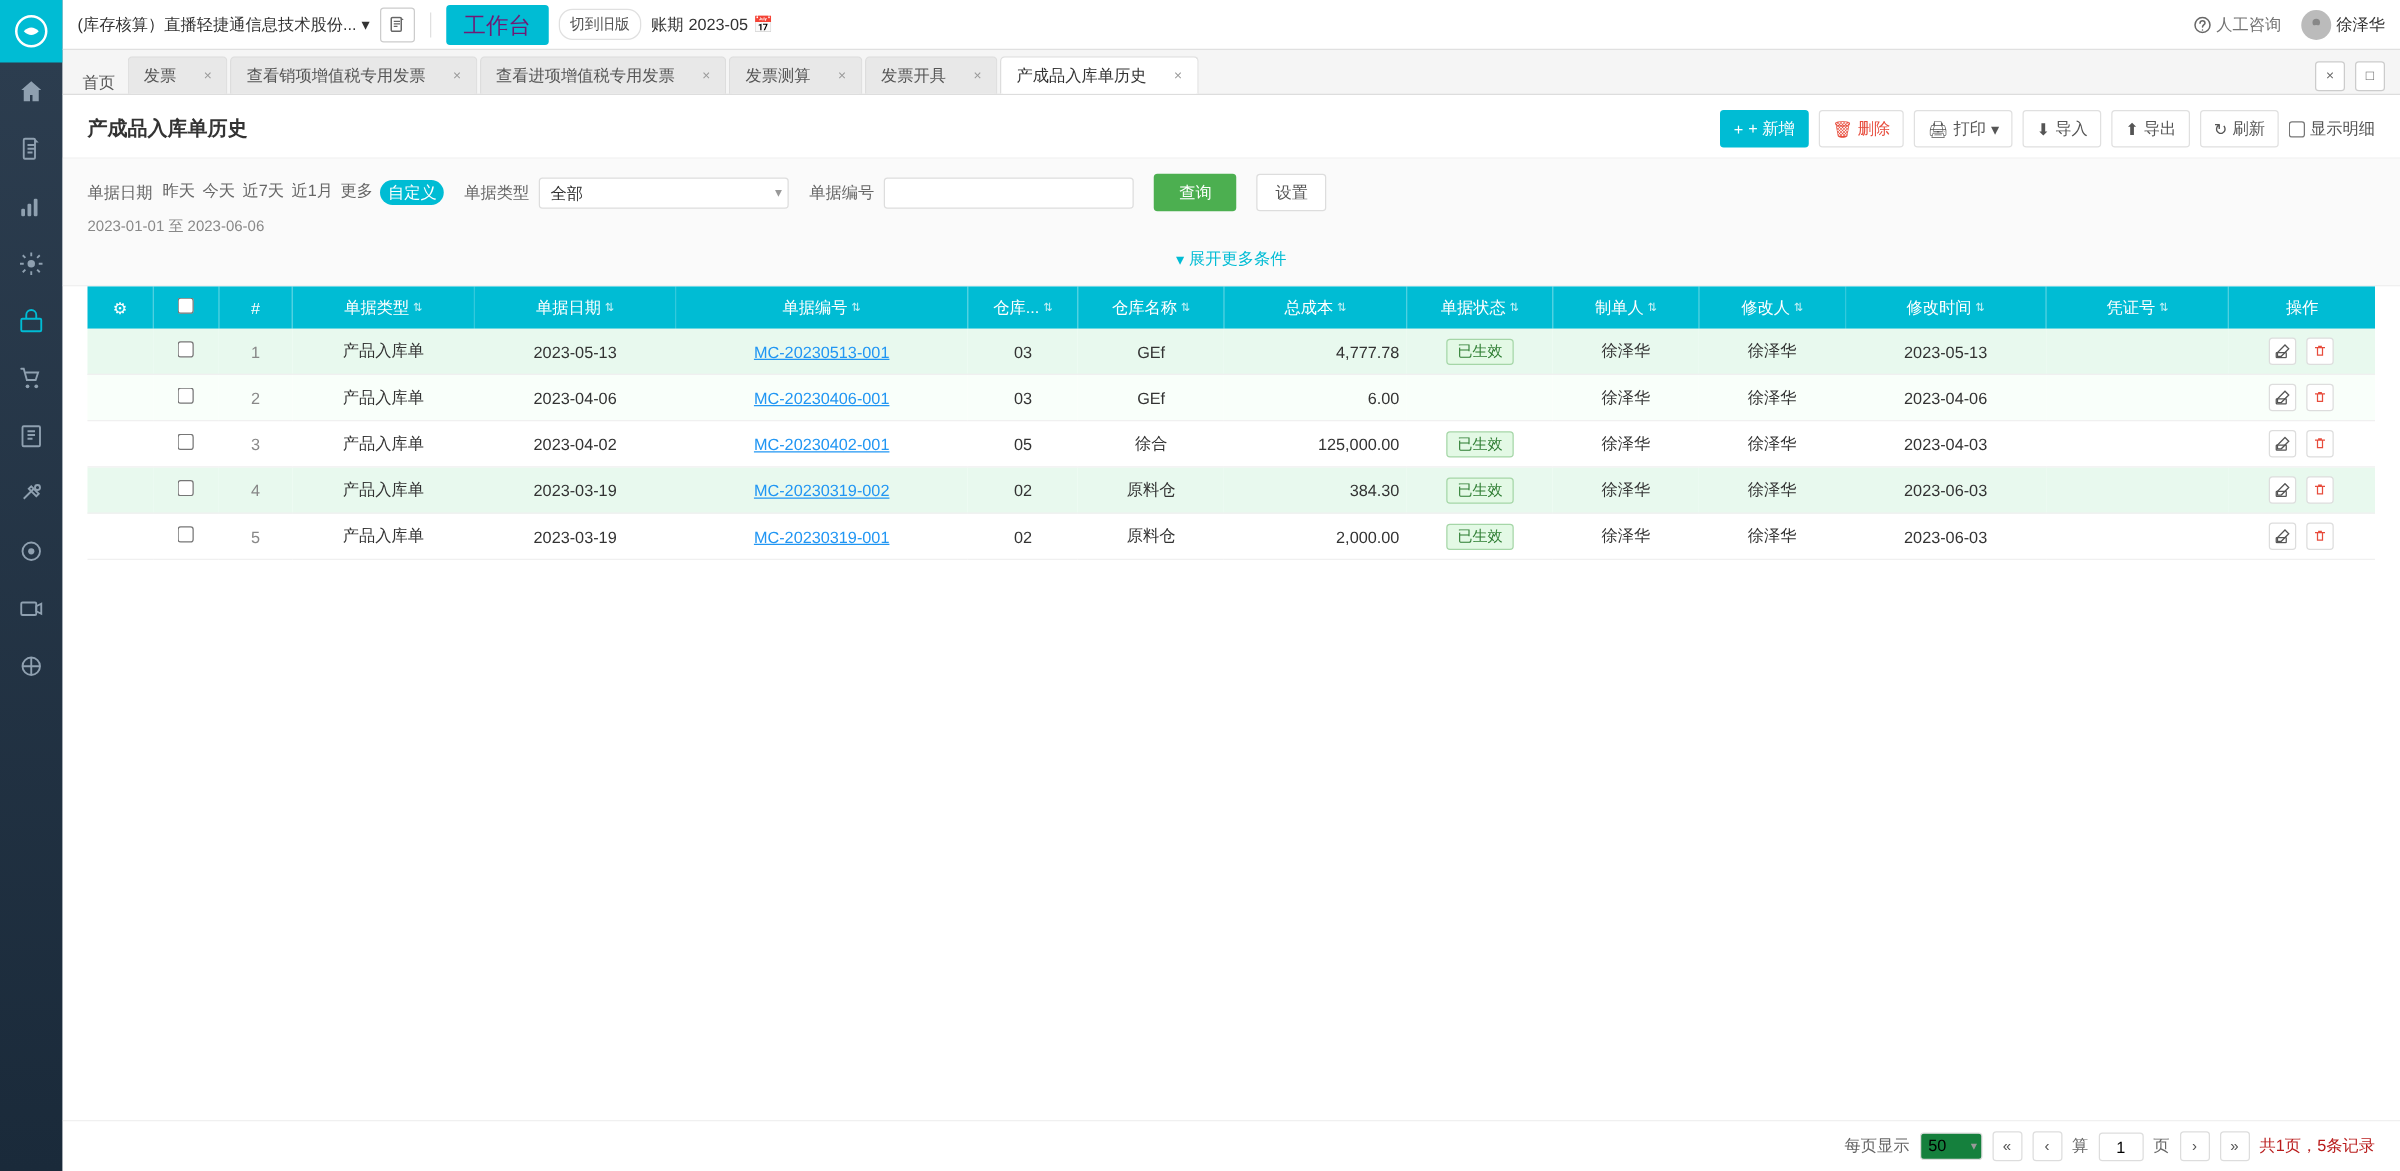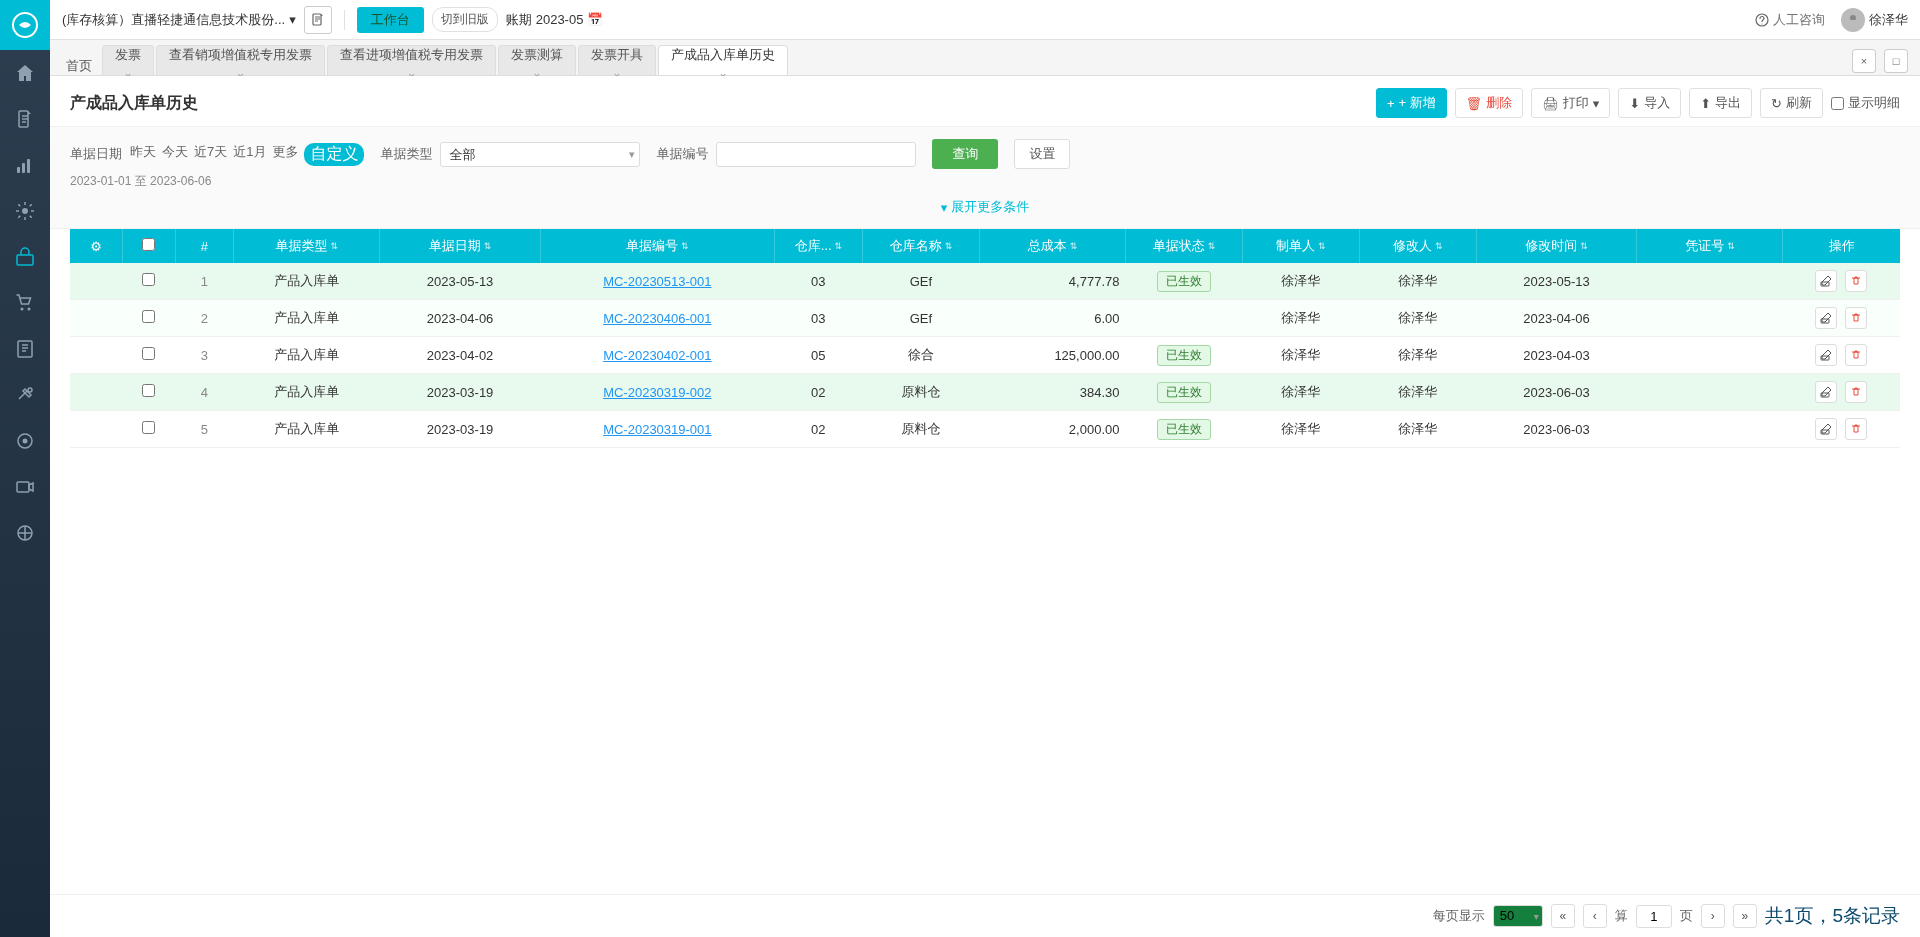--- a/index.html
+++ b/index.html
@@ -14,31 +14,31 @@
     .sidebar-item svg { width: 20px; height: 20px; }
 
     
     .main { flex: 1; display: flex; flex-direction: column; overflow: hidden; }
 
     
     .topbar { height: 40px; background: #fff; display: flex; align-items: center; padding: 0 12px; border-bottom: 1px solid #e0e0e0; gap: 8px; flex-shrink: 0; }
     .topbar-company { display: flex; align-items: center; gap: 4px; font-size: 13px; color: #333; }
     .topbar-divider { width: 1px; height: 20px; background: #e0e0e0; margin: 0 4px; }
     .topbar-doc-icon { width: 28px; height: 28px; border: 1px solid #ccc; border-radius: 3px; display: flex; align-items: center; justify-content: center; cursor: pointer; }
-    .topbar-workbench { background: #00bcd4; color: #14532d; border: none; padding: 4px 14px; border-radius: 3px; cursor: pointer; font-size: 13px; }
+    .topbar-workbench { background: #00bcd4; color: #701a75; border: none; padding: 4px 14px; border-radius: 3px; cursor: pointer; font-size: 18px; }
     .topbar-period-btn { border: 1px solid #e0e0e0; padding: 3px 8px; border-radius: 11px; font-size: 12px; color: #555; cursor: pointer; background: #fff; }
     .topbar-period { display: flex; align-items: center; gap: 4px; font-size: 13px; color: #333; }
     .topbar-right { margin-left: auto; display: flex; align-items: center; gap: 16px; }
     .topbar-support { display: flex; align-items: center; gap: 4px; color: #737373; cursor: pointer; }
     .topbar-user { display: flex; align-items: center; gap: 4px; color: #333; cursor: pointer; }
     .user-avatar { width: 24px; height: 24px; border-radius: 50%; background: #bbb; overflow: hidden; display: flex; align-items: center; justify-content: center; }
 
     
     .tabbar { height: 36px; background: #f5f5f5; display: flex; align-items: flex-end; padding-left: 8px; border-bottom: 1px solid #ddd; flex-shrink: 0; gap: 2px; }
-    .tab { height: 30px; padding: 0 12px; display: flex; align-items: center; gap: 6px; cursor: pointer; border-radius: 4px 4px 0 0; font-size: 13px; color: #555; background: #e8e8e8; border: 1px solid #ddd; border-bottom: none; white-space: nowrap; flex-direction: column; }
+    .tab { height: 30px; padding: 0 12px; display: flex; align-items: center; gap: 22px; cursor: pointer; border-radius: 4px 4px 0 0; font-size: 13px; color: #555; background: #e8e8e8; border: 1px solid #ddd; border-bottom: none; white-space: nowrap; }
     .tab.active { background: #fff; color: #333; border-color: #ddd; }
     .tab-close { font-size: 11px; color: #999; cursor: pointer; }
     .tabbar-controls { margin-left: auto; display: flex; align-items: center; gap: 8px; padding-right: 12px; padding-bottom: 2px; }
     .tabbar-ctrl-btn { width: 24px; height: 24px; display: flex; align-items: center; justify-content: center; cursor: pointer; color: #666; border: 1px solid #ccc; border-radius: 3px; background: #fff; font-size: 11px; }
 
     
     .content { flex: 1; background: #fff; overflow-y: auto; display: flex; flex-direction: column; }
     .page-header { display: flex; align-items: center; justify-content: space-between; padding: 12px 20px 8px; border-bottom: 1px solid #f0f0f0; }
     .page-title { font-size: 16px; font-weight: bold; color: #333; }
     .page-actions { display: flex; align-items: center; gap: 8px; }
@@ -47,21 +47,21 @@
     .action-btn-danger { color: #e74c3c; }
 
     
     .filter-area { padding: 12px 20px; background: #fafafa; border-bottom: 1px solid #f0f0f0; }
     .filter-row { display: flex; align-items: center; gap: 16px; flex-wrap: wrap; }
     .filter-group { display: flex; align-items: center; gap: 8px; }
     .filter-label { color: #666; font-size: 13px; white-space: nowrap; }
     .filter-date-links { display: flex; gap: 6px; }
     .filter-link { color: #666; cursor: pointer; font-size: 13px; }
     .filter-date-range { color: #888; font-size: 12px; margin-top: 2px; }
-    .filter-tag-custom { background: #00bcd4; color: #fff; padding: 1px 6px; border-radius: 10px; font-size: 16px; cursor: pointer; }
+    .filter-tag-custom { background: #00bcd4; color: #fff; padding: 1px 6px; border-radius: 10px; font-size: 13px; cursor: pointer; }
     .filter-select { border: 1px solid #ddd; border-radius: 3px; padding: 4px 24px 4px 8px; font-size: 13px; color: #333; background: #fff; appearance: none; min-width: 200px; cursor: pointer; }
     .filter-input { border: 1px solid #ddd; border-radius: 3px; padding: 4px 8px; font-size: 13px; color: #333; min-width: 200px; }
     .filter-expand { display: flex; align-items: center; gap: 4px; color: #00bcd4; cursor: pointer; font-size: 13px; justify-content: center; margin-top: 8px; }
     .filter-select-wrap { position: relative; display: inline-block; }
     .filter-select-wrap::after { content: '▾'; position: absolute; right: 6px; top: 50%; transform: translateY(-50%); pointer-events: none; color: #999; font-size: 11px; }
     .query-btn { background: #4caf50; color: #fff; border: none; padding: 6px 20px; border-radius: 3px; cursor: pointer; font-size: 13px; }
     .setting-btn { background: #fff; color: #555; border: 1px solid #ddd; padding: 5px 14px; border-radius: 3px; cursor: pointer; font-size: 13px; }
 
     
     .table-wrap { flex: 1; overflow-x: auto; padding: 0 20px; }
@@ -92,21 +92,21 @@
 
     
     .pagination { padding: 8px 20px; display: flex; align-items: center; justify-content: flex-end; gap: 8px; border-top: 1px solid #f0f0f0; }
     .pagination-label { color: #666; font-size: 13px; }
     .pagination-size-select { border: 1px solid #ddd; border-radius: 3px; padding: 2px 20px 3px 6px; font-size: 13px; appearance: none; background: #15803d; cursor: pointer; }
     .pagination-size-wrap { position: relative; }
     .pagination-size-wrap::after { content: '▾'; position: absolute; right: 4px; top: 50%; transform: translateY(-50%); pointer-events: none; color: #999; font-size: 10px; }
     .page-nav-btn { width: 24px; height: 24px; border: 1px solid #ddd; border-radius: 3px; background: #fff; cursor: pointer; display: flex; align-items: center; justify-content: center; color: #555; font-size: 12px; }
     .page-nav-btn:disabled { color: #ccc; cursor: not-allowed; }
     .page-input { width: 36px; border: 1px solid #ddd; border-radius: 3px; padding: 3px; text-align: center; font-size: 13px; }
-    .pagination-info { color: #0c4a6e; font-size: 19px; }
+    .pagination-info { color: #b91c1c; font-size: 13px; }
 
     .checkbox-th { width: 36px; }
     .th-settings { width: 36px; cursor: pointer; }
 
     .col-no { width: 40px; }
     .col-type { width: 100px; }
     .col-date { width: 110px; }
     .col-num { width: 160px; }
     .col-warehouse-code { width: 60px; }
     .col-warehouse-name { width: 80px; }

